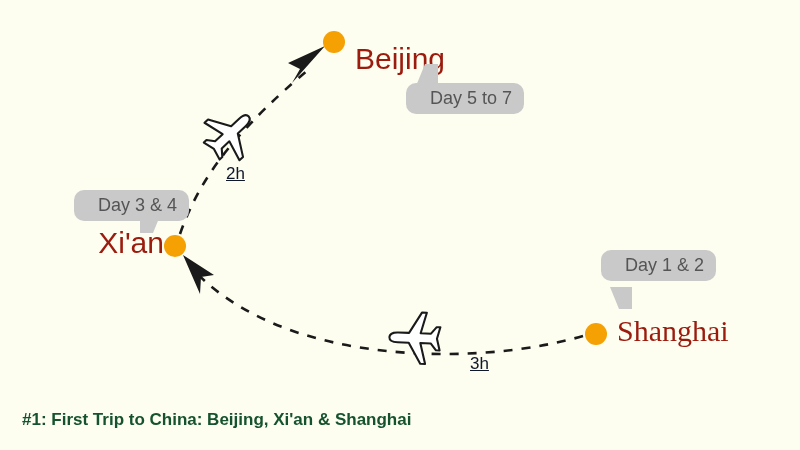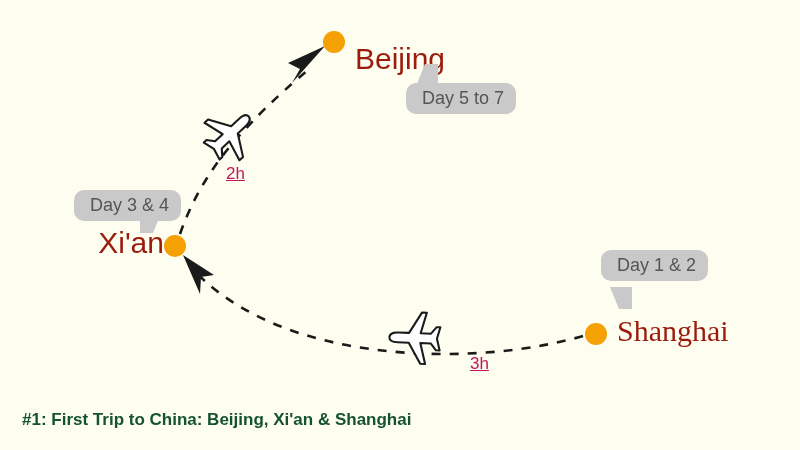--- a/index.html
+++ b/index.html
@@ -34,34 +34,34 @@
   .city-label.align-right {
     text-align: right;
   }
   .bubble {
     position: absolute;
     background: #c9c9c9;
     color: #555555;
     font-size: 18px;
     font-family: "Liberation Sans", sans-serif;
     border-radius: 10px;
-    padding: 6px 12px 7px 16px;
+    padding: 6px 12px 7px 24px;
     white-space: nowrap;
     line-height: 1;
   }
   .tail {
     position: absolute;
     width: 0;
     height: 0;
   }
   .duration {
     position: absolute;
     font-size: 17px;
     font-family: "Liberation Sans", sans-serif;
-    color: #be185d;
+    color: #0f172a;
     white-space: nowrap;
     line-height: 1;
     text-decoration: underline;
   }
   .caption {
     position: absolute;
     left: 22px;
     top: 411px;
     font-size: 17px;
     font-weight: bold;

